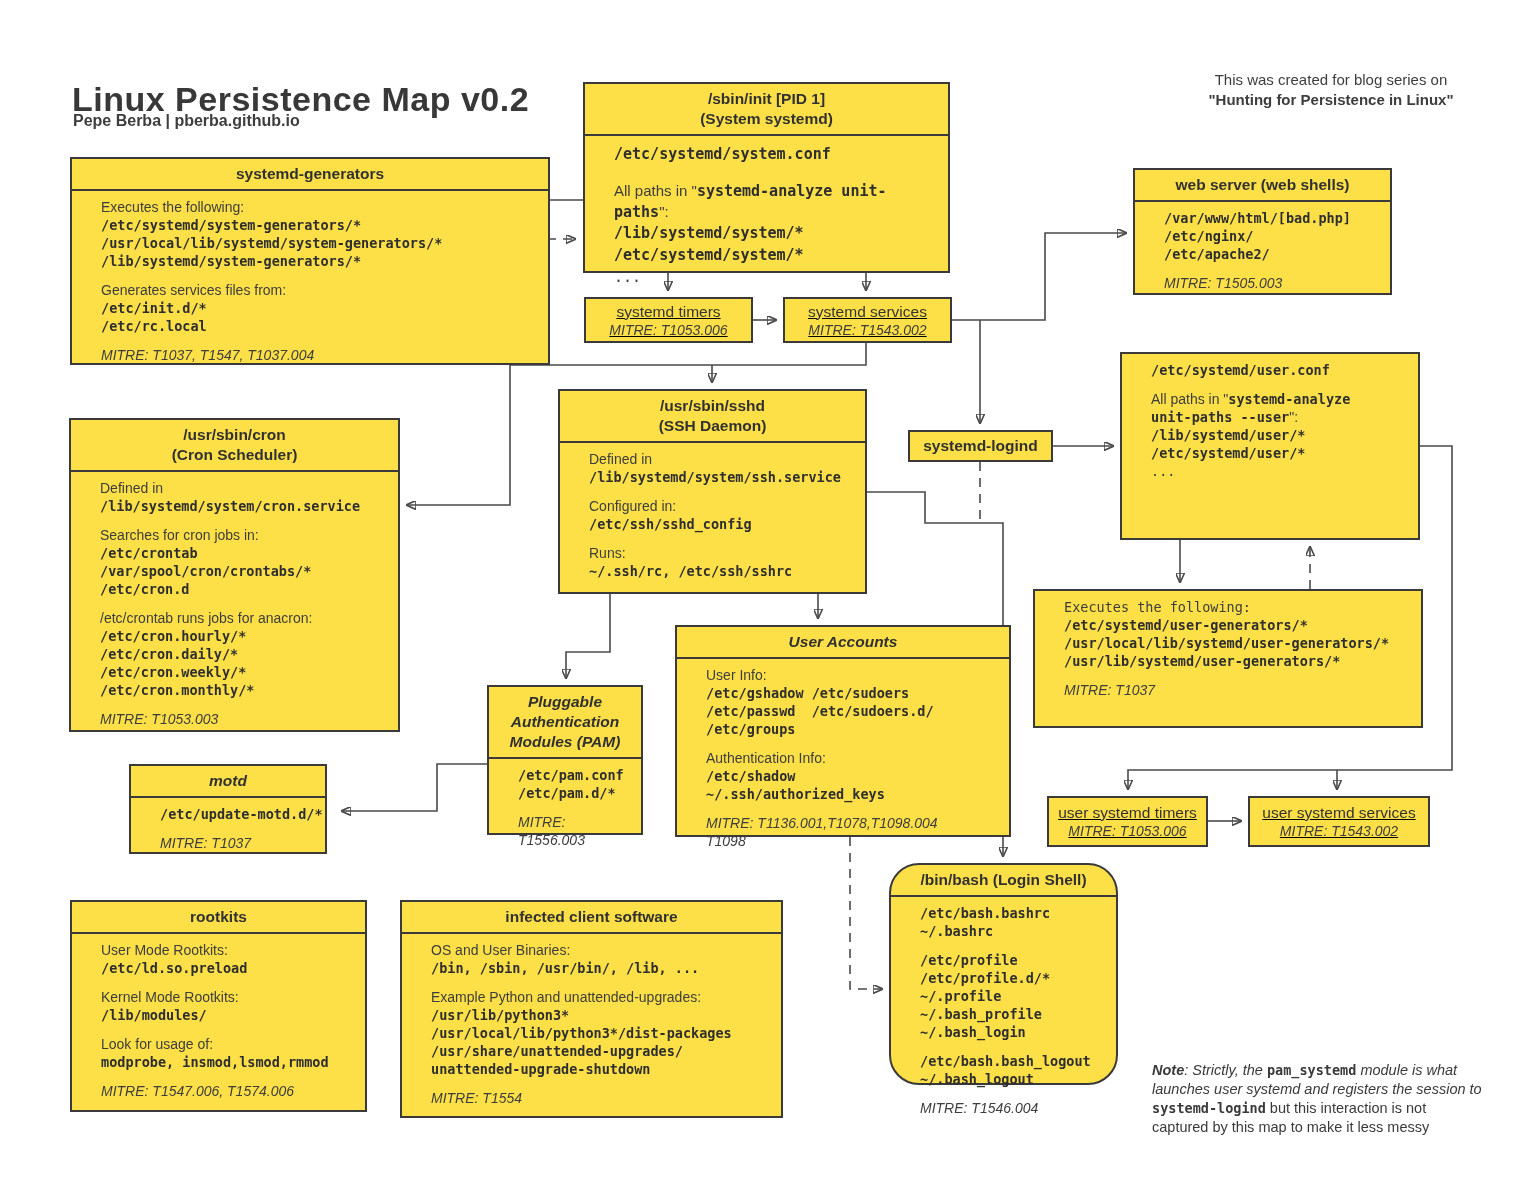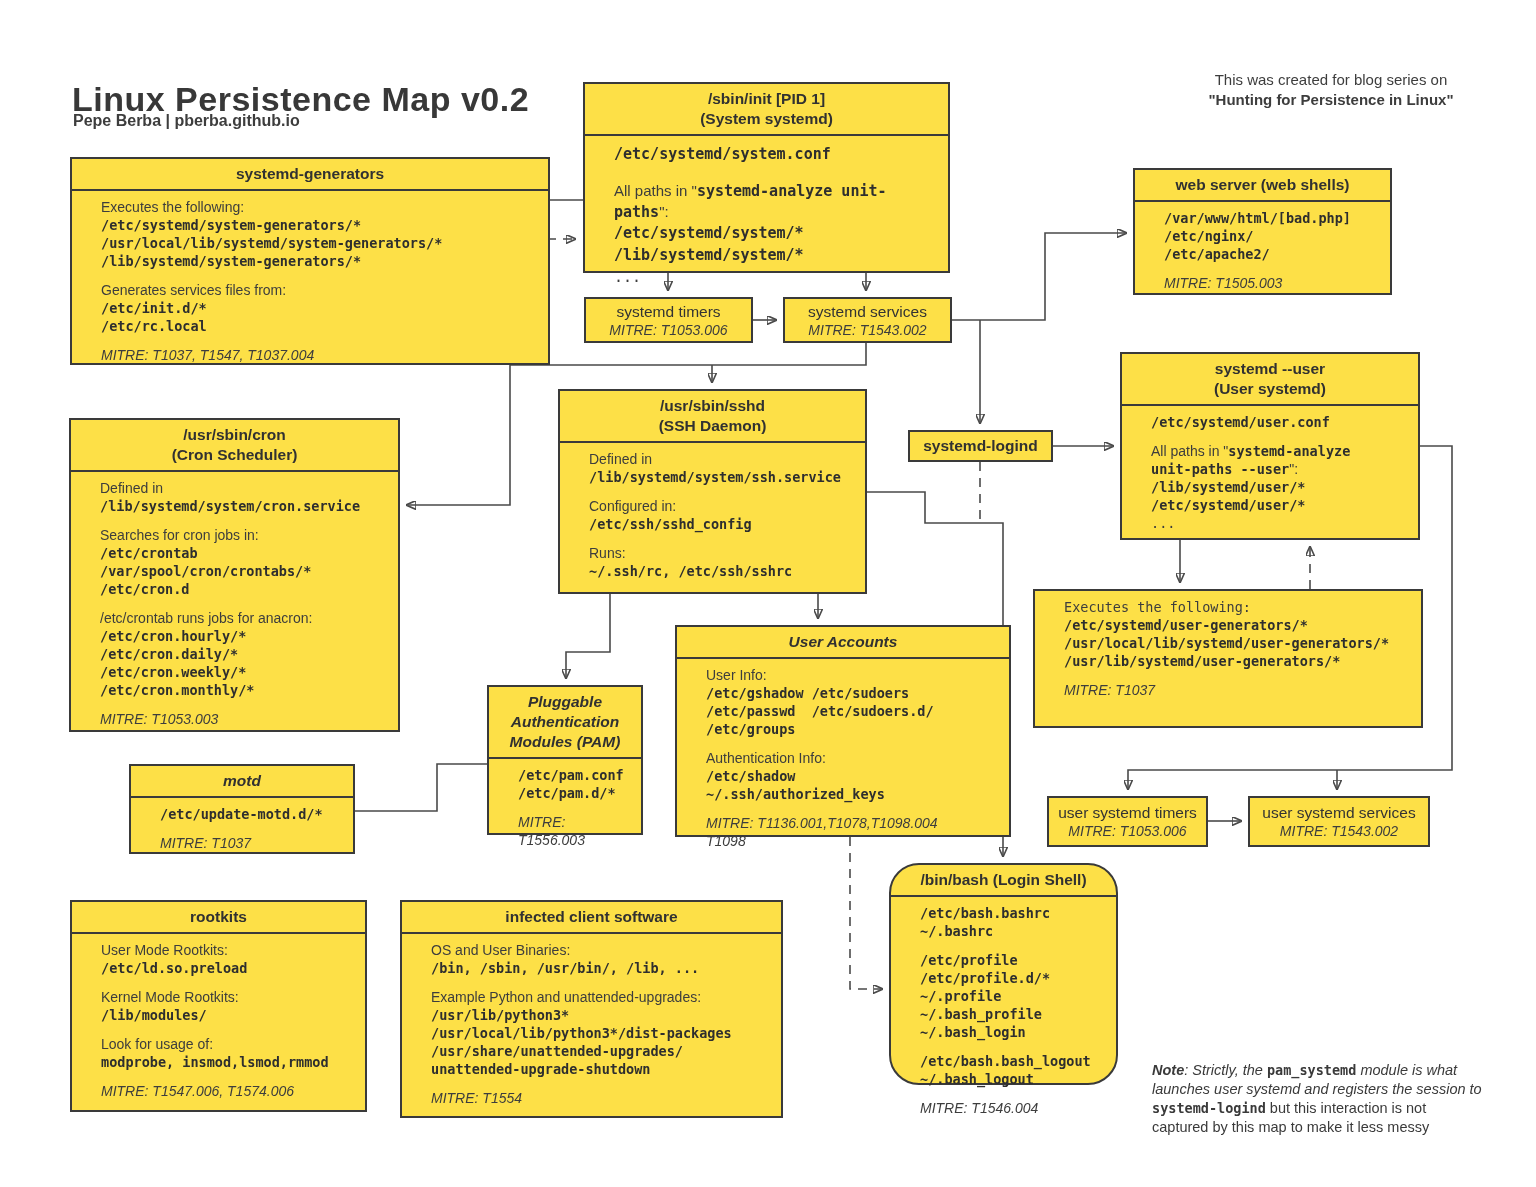--- a/index.html
+++ b/index.html
@@ -20,21 +20,21 @@
   .ln-path{font-family:"DejaVu Sans Mono",monospace;font-weight:bold;font-size:13.5px;color:#2e2e2e;line-height:18px;white-space:pre;}
   .ln-monolabel{font-family:"DejaVu Sans Mono",monospace;font-size:13.5px;color:#3d3d3d;line-height:18px;white-space:pre;}
   .ln-mitre{font-style:italic;font-size:14px;color:#3d3d3d;line-height:18px;}
   .ln-blank{height:11px;}
   .sg-label{font-size:14px;color:#3d3d3d;}
   .sg-path{font-family:"DejaVu Sans Mono",monospace;font-weight:bold;font-size:13.5px;color:#2e2e2e;}
   .roomy .ln-path,.roomy .ln-monolabel{font-size:15px;line-height:22px;}
   .roomy .ln-label,.roomy .sg-label{font-size:15px;line-height:21px;}
   .roomy .sg-path{font-size:15px;}
   .roomy .ln-blank{height:15px;}
-  .box.small{justify-content:center;text-align:center;}
+  .box.small{justify-content:center;text-align:center;text-decoration:underline;}
   .small .sb-name{font-size:15.5px;color:#333;line-height:19px;}
   .small .sb-mitre{font-style:italic;font-size:14px;color:#3d3d3d;line-height:18px;}
   .box.plain{align-items:center;justify-content:center;}
   .plain .sb-name{font-weight:bold;font-size:15.5px;color:#313131;}
 
   .note{position:absolute;left:1152px;top:1046px;width:332px;font-size:14.5px;line-height:19px;color:#3a3a3a;}
   .sg-bi{font-weight:bold;font-style:italic;}
   .sg-i{font-style:italic;text-align:right;}
   .sg-mb{font-family:"DejaVu Sans Mono",monospace;font-weight:bold;font-size:13.5px;}
 
@@ -103,22 +103,22 @@
       </div>
       <div class="box roomy" style="left: 583px; top: 82px; width: 367px; height: 191px;">
         <div class="box-header">
           <div class="hl">/sbin/init [PID 1]</div>
           <div class="hl">(System systemd)</div>
         </div>
         <div class="box-body">
           <div class="ln-path">/etc/systemd/system.conf</div>
           <div class="ln-blank"></div>
           <div class="ln-mixed"><span class="sg-label">All paths in "</span><span class="sg-path">systemd-analyze unit-paths</span><span class="sg-label">":</span></div>
+          <div class="ln-path">/lib/systemd/system/*</div>
           <div class="ln-path">/etc/systemd/system/*</div>
-          <div class="ln-path">/lib/systemd/system/*</div>
           <div class="ln-monolabel">...</div>
         </div>
       </div>
       <div class="box" style="left: 1133px; top: 168px; width: 259px; height: 127px;">
         <div class="box-header">
           <div class="hl">web server (web shells)</div>
         </div>
         <div class="box-body">
           <div class="ln-path">/var/www/html/[bad.php]</div>
           <div class="ln-path">/etc/nginx/</div>
@@ -129,24 +129,20 @@
       </div>
       <div class="box small" style="left: 584px; top: 297px; width: 169px; height: 46px;">
         <div class="sb-name">systemd timers</div>
         <div class="sb-mitre">MITRE: T1053.006</div>
       </div>
       <div class="box small" style="left: 783px; top: 297px; width: 169px; height: 46px;">
         <div class="sb-name">systemd services</div>
         <div class="sb-mitre">MITRE: T1543.002</div>
       </div>
       <div class="box" style="left: 1120px; top: 352px; width: 300px; height: 188px;">
-        <div class="box-header">
-          <div class="hl">systemd --user</div>
-          <div class="hl">(User systemd)</div>
-        </div>
         <div class="box-body">
           <div class="ln-path">/etc/systemd/user.conf</div>
           <div class="ln-blank"></div>
           <div class="ln-mixed"><span class="sg-label">All paths in "</span><span class="sg-path">systemd-analyze</span></div>
           <div class="ln-mixed"><span class="sg-path">unit-paths --user</span><span class="sg-label">":</span></div>
           <div class="ln-path">/lib/systemd/user/*</div>
           <div class="ln-path">/etc/systemd/user/*</div>
           <div class="ln-monolabel">...</div>
         </div>
       </div>
@@ -225,21 +221,21 @@
           <div class="hl">Authentication</div>
           <div class="hl">Modules (PAM)</div>
         </div>
         <div class="box-body">
           <div class="ln-path">/etc/pam.conf</div>
           <div class="ln-path">/etc/pam.d/*</div>
           <div class="ln-blank"></div>
           <div class="ln-mitre">MITRE: T1556.003</div>
         </div>
       </div>
-      <div class="box" style="left: 129px; top: 764px; width: 226px; height: 90px;">
+      <div class="box" style="left: 129px; top: 764px; width: 198px; height: 90px;">
         <div class="box-header italic">
           <div class="hl">motd</div>
         </div>
         <div class="box-body">
           <div class="ln-path">/etc/update-motd.d/*</div>
           <div class="ln-blank"></div>
           <div class="ln-mitre">MITRE: T1037</div>
         </div>
       </div>
       <div class="box small" style="left: 1047px; top: 796px; width: 161px; height: 51px;">

